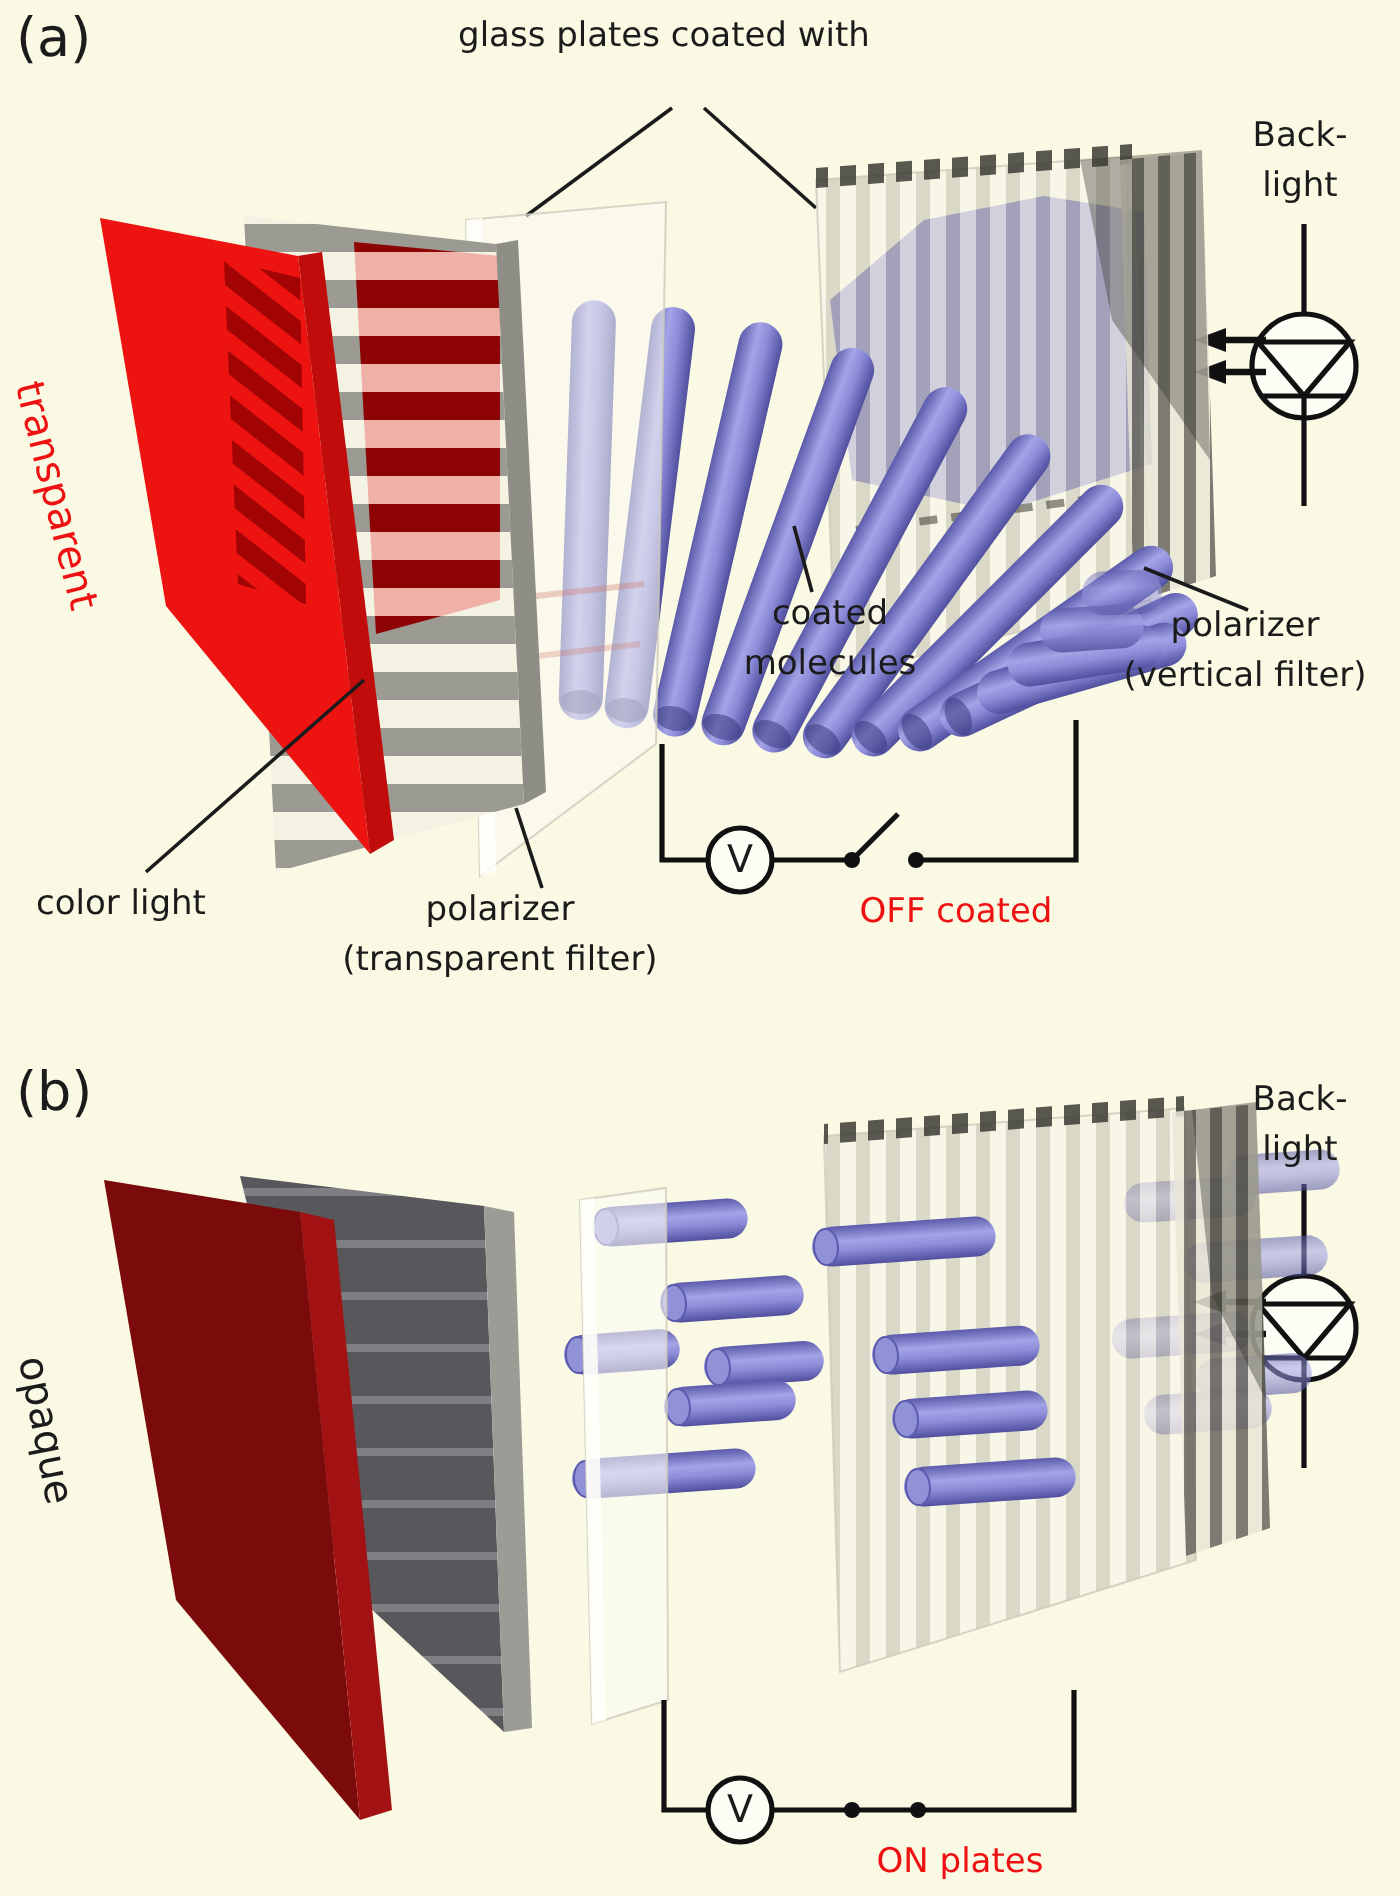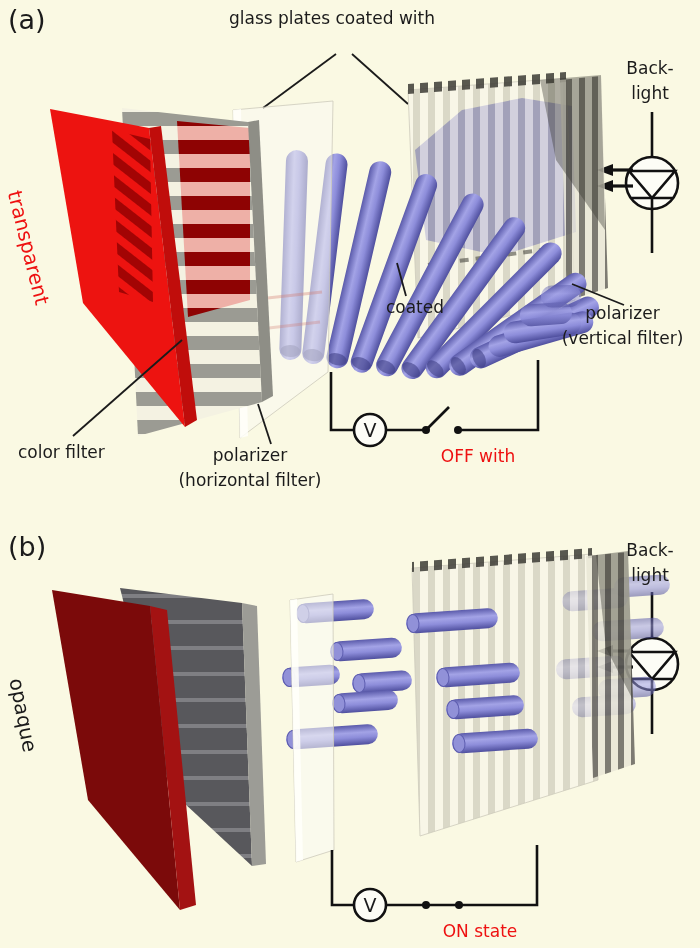--- a/index.html
+++ b/index.html
@@ -311,42 +311,43 @@
 
   <div class="lbl" style="left:600px;top:56px;width:100px">
     <div>Back-</div>
     <div>light</div>
   </div>
 
   <div class="rot" style="left:26px;top:188px;color:var(--accent-red);transform:rotate(76deg)">transparent</div>
 
   <div class="lbl" style="left:340px;top:295px;width:150px">
     <div>coated</div>
+    <div>molecules</div>
   </div>
 
   <div class="lbl" style="left:535px;top:301px;width:175px">
     <div>polarizer</div>
     <div>(vertical filter)</div>
   </div>
 
-  <div class="lbl" style="left:18px;top:440px">color filter</div>
+  <div class="lbl" style="left:18px;top:440px">color light</div>
 
   <div class="lbl" style="left:140px;top:443px;width:220px">
     <div>polarizer</div>
-    <div>(horizontal filter)</div>
+    <div>(transparent filter)</div>
   </div>
 
   <div class="vmeter" style="left:357px;top:419px">V</div>
-  <div class="lbl red" style="left:398px;top:444px;width:160px">OFF with</div>
+  <div class="lbl red" style="left:398px;top:444px;width:160px">OFF coated</div>
 
   <div class="tag" style="left:8px;top:531px">(b)</div>
 
   <div class="lbl" style="left:600px;top:538px;width:100px">
     <div>Back-</div>
     <div>light</div>
   </div>
 
   <div class="rot" style="left:28px;top:676px;color:var(--ink);transform:rotate(79deg)">opaque</div>
 
   <div class="vmeter" style="left:357px;top:894px">V</div>
-  <div class="lbl red" style="left:400px;top:919px;width:160px">ON state</div>
+  <div class="lbl red" style="left:400px;top:919px;width:160px">ON plates</div>
 
 </div>
 
 </body></html>

